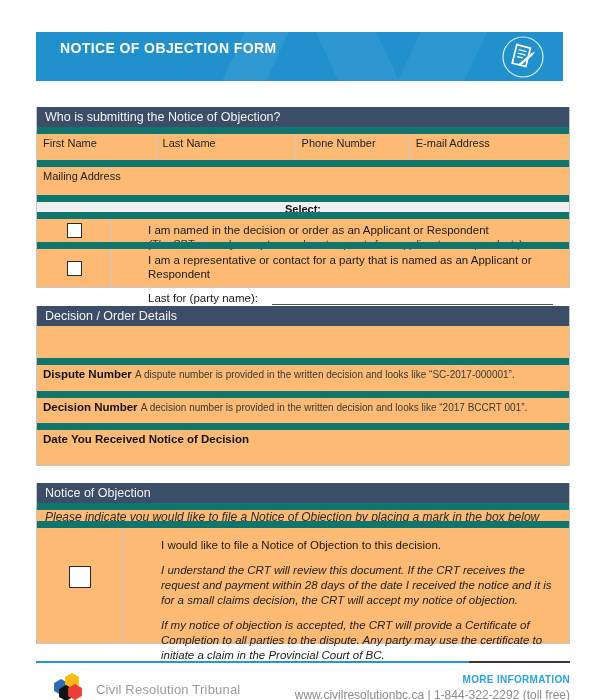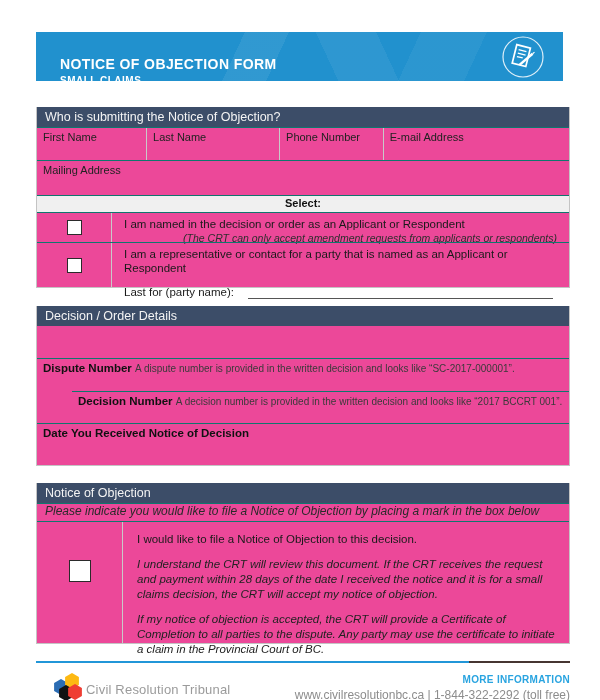--- a/index.html
+++ b/index.html
@@ -15,37 +15,37 @@
     background: #2191ce;
     overflow: hidden;
   }
   .banner-pattern {
     position: absolute; inset: 0;
     background:
       linear-gradient(115deg, transparent 38%, rgba(255,255,255,0.07) 38%, rgba(255,255,255,0.07) 46%, transparent 46%),
       linear-gradient(65deg, transparent 55%, rgba(255,255,255,0.06) 55%, rgba(255,255,255,0.06) 66%, transparent 66%),
       linear-gradient(115deg, transparent 70%, rgba(255,255,255,0.05) 70%, rgba(255,255,255,0.05) 82%, transparent 82%);
   }
-  .banner-text { position: absolute; left: 24px; top: 24px; }
+  .banner-text { position: absolute; left: 24px; top: 8px; }
   .banner-title { color: #ffffff; font-size: 14px; font-weight: bold; letter-spacing: 0.4px; }
   .banner-subtitle { color: #ffffff; font-size: 10px; font-weight: bold; letter-spacing: 0.5px; margin-top: 3px; }
   .banner-icon { position: absolute; right: 18px; top: 3px; width: 44px; height: 44px; }
 
   
-  .tbl { margin-left: 36px; width: 534px; border: 1px solid #c4c4c4; border-top: none; background: #ec4899; }
+  .tbl { margin-left: 36px; width: 534px; border: 1px solid #c4c4c4; border-top: none; background: #fdba74; }
   .sec-header {
     background: #3c4d68; color: #f4f4f4;
     font-size: 12.5px; line-height: 20px; height: 20px;
     padding-left: 8px; overflow: hidden;
   }
   .sec1 { margin-top: 26px; }
   .sec2 { margin-top: 18px; }
   .sec3 { margin-top: 17px; }
 
-  .row { border-top: 1px solid #0f766e; position: relative; }
+  .row { border-top: 7px solid #0f766e; position: relative; gap: 24px; }
   .row:first-of-type { border-top: none; }
 
   
   .fields-row { display: flex; height: 33px; }
   .fields-row .cell { height: 100%; padding: 3px 6px; font-size: 11px; color: #222; border-left: 1px solid #c9c9c9; }
   .fields-row .cell:first-child { border-left: none; }
   .c-first { width: 20.5%; }
   .c-last  { width: 25.0%; }
   .c-phone { width: 19.5%; }
   .c-email { width: 35.0%; }
@@ -53,28 +53,28 @@
 
   .select-row { height: 17px; background: #f0f0f0; padding: 1px 6px; font-size: 11px; text-align: center; }
   .select-row .lbl { font-weight: bold; color: #111; }
 
   .opt-row { display: flex; }
   .opt-row-1 { height: 30px; }
   .opt-row-2 { height: 45px; }
   .chk-cell { width: 75px; border-right: 1px solid #c9c9c9; display: flex; align-items: center; justify-content: center; flex: none; }
   .checkbox { width: 15px; height: 15px; border: 1.5px solid #2b2b2b; background: #fff; }
   .opt-text { flex: 1; padding: 4px 12px 2px 12px; font-size: 11.5px; color: #1a1a1a; line-height: 1.25; }
-  .opt-note { font-style: italic; font-size: 10.5px; color: #2e2e2e; margin-top: 1px; text-align: right; }
+  .opt-note { font-style: italic; font-size: 10.5px; color: #2e2e2e; margin-top: 1px; }
   .filed-for { display: flex; align-items: flex-end; margin-top: 9px; font-size: 11.5px; }
   .write-in { flex: 1; border-bottom: 1.5px solid #555; margin-left: 14px; margin-right: 4px; height: 13px; }
 
   
   .d-row { padding: 3px 6px; font-size: 11.5px; }
   .d-row-1 { height: 33px; margin-top: 32px; }
-  .d-row-2 { height: 32px; margin-left: 35px; }
+  .d-row-2 { height: 32px; }
   .d-row-3 { height: 42px; }
   .d-label { font-weight: bold; color: #111; }
   .d-hint { font-size: 10px; color: #3a3a3a; }
 
   
   .instr-row { height: 18px; padding: 0 8px; font-size: 12px; font-style: italic; color: #2a2a2a; }
   .obj-main { display: flex; height: 122px; }
   .obj-chk-cell { width: 86px; border-right: 1px solid #c9c9c9; flex: none; display: flex; justify-content: center; }
   .checkbox-big { width: 22px; height: 22px; border: 1.5px solid #2b2b2b; background: #fff; margin-top: 38px; }
   .obj-text { flex: 1; padding: 10px 14px 0 14px; font-size: 11.5px; line-height: 1.3; color: #1a1a1a; }
@@ -82,35 +82,34 @@
   .obj-text p.it { font-style: italic; color: #222; }
 
   
   .footer-line {
     margin: 17px 0 0 36px; width: 534px; height: 2px;
     background: linear-gradient(to right, #2196d8 0%, #2196d8 81%, #463531 81%, #463531 100%);
   }
   .footer-row { margin: 9px 0 0 36px; width: 534px; display: flex; justify-content: space-between; align-items: flex-start; }
   .footer-left { display: flex; align-items: center; padding-left: 16px; }
   .org-logo { width: 34px; height: 34px; flex: none; }
-  .org-name { font-size: 13px; color: #9b9b9b; letter-spacing: 0.2px; }
+  .org-name { font-size: 13px; color: #9b9b9b; margin-left: 10px; letter-spacing: 0.2px; }
   .footer-right { text-align: right; padding-top: 2px; }
   .more-info { color: #29a4e0; font-size: 10px; font-weight: bold; letter-spacing: 0.3px; }
   .contact { color: #8c8c8c; font-size: 12px; margin-top: 3px; }
 </style>
 </head>
 <body>
 
 <div class="page">
 
   <div class="banner">
     <div class="banner-pattern"></div>
     <div class="banner-text">
       <div class="banner-title">NOTICE OF OBJECTION FORM</div>
-      <div class="banner-subtitle">SMALL CLAIMS</div>
     </div>
     <div class="banner-icon">
       <svg viewBox="0 0 44 44" width="44" height="44">
         <circle cx="22" cy="22" r="20" fill="none" stroke="#ffffff" stroke-width="1.2" opacity="0.85"></circle>
         <g transform="rotate(14 22 22)" stroke="#ffffff" fill="none">
           <rect x="13" y="11.5" width="14" height="19" stroke-width="1.7"></rect>
           <line x1="16" y1="16" x2="24" y2="16" stroke-width="1.3"></line>
           <line x1="16" y1="19.5" x2="24" y2="19.5" stroke-width="1.3"></line>
           <line x1="16" y1="23" x2="22" y2="23" stroke-width="1.3"></line>
           <line x1="20.5" y1="30.5" x2="30.5" y2="16.5" stroke-width="2.4"></line>

